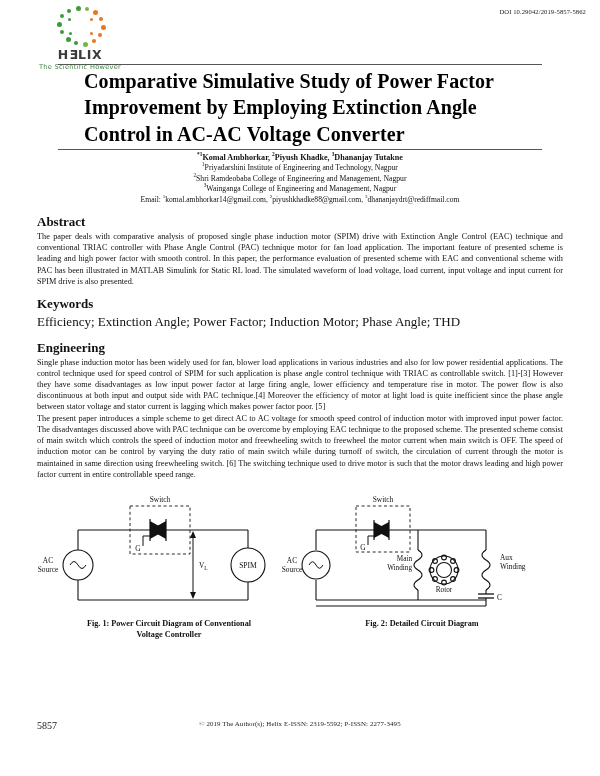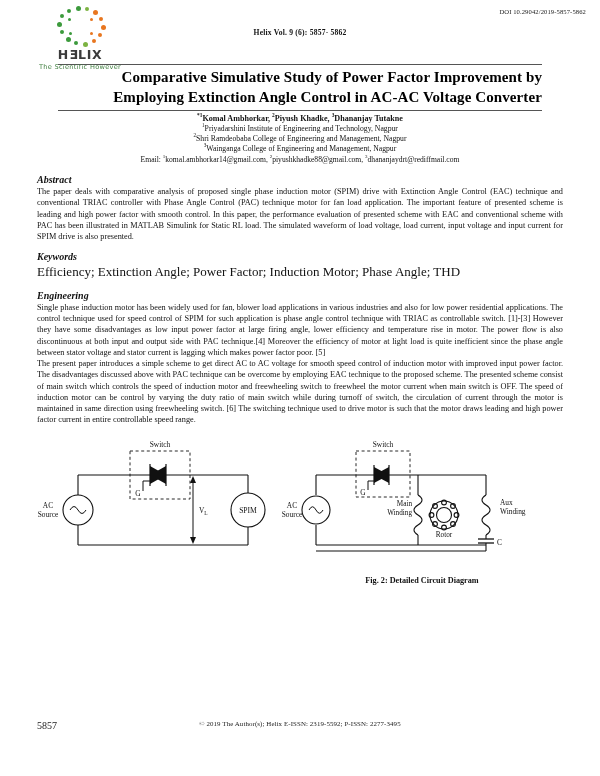--- a/index.html
+++ b/index.html
@@ -89,26 +89,27 @@
   }
 
   
   .title-wrap {
     margin: 6px 58px 0 58px;
     border-top: 1px solid #555;
     border-bottom: 1px solid #555;
     padding: 3px 0 2px 0;
   }
   .title {
-    text-align: right;
-    font-size: 15px;
+    text-align: left;
+    font-size: 20px;
     font-weight: bold;
     line-height: 1.32;
     letter-spacing: 0.1px;
     color: #000;
+    margin-left: 26px;
   }
 
   .authors {
     text-align: center;
     font-size: 8.1px;
     font-weight: bold;
     margin-top: 3px;
     line-height: 1.25;
     color: #111;
   }
@@ -134,26 +135,25 @@
     margin-top: 7px;
     letter-spacing: 0.15px;
     color: #111;
   }
 
   
   .content {
     margin: 0 37px 0 37px;
   }
   .sec-head {
-    font-size: 10px;
+    font-size: 13px;
     font-weight: bold;
     margin-top: 9px;
     margin-bottom: 1px;
     color: #111;
-    font-style: italic;
   }
   .para {
     font-size: 8.25px;
     line-height: 1.36;
     text-align: justify;
     color: #111;
     margin: 0;
   }
   .para.jst { text-align: justify; text-justify: inter-word; }
   .kw {
@@ -174,21 +174,21 @@
   }
   .cap {
     position: absolute;
     font-size: 8.2px;
     font-weight: bold;
     line-height: 1.35;
     text-align: center;
     color: #111;
   }
   .cap1 { left: 74px; width: 190px; top: 0; }
-  .cap2 { left: 322px; width: 200px; top: 0; margin-top: 12px; }
+  .cap2 { left: 322px; width: 200px; top: 0; }
 
   
   .footer {
     position: absolute;
     left: 0;
     right: 0;
     bottom: 44px;
     height: 12px;
   }
   .pageno {
@@ -240,21 +240,20 @@
         <span style="left:14px; top:12px; width:3px;  height:3px;  background:#3c9a3c;"></span>
         <span style="left:36px; top:12px; width:3px;  height:3px;  background:#e8761f;"></span>
         <span style="left:36px; top:26px; width:3px;  height:3px;  background:#e8761f;"></span>
         <span style="left:15px; top:26px; width:3px;  height:3px;  background:#3c9a3c;"></span>
       </div>
       <div class="logo-word"><span>H</span><span class="e-flip">E</span><span>LIX</span></div>
       <div class="logo-tag">The Scientific However</div>
     </div>
 
     <div class="doi">DOI 10.29042/2019-5857-5862</div>
-    <div class="running-head">Helix Vol. 9 (6): 5857- 5862</div>
   </div>
 
   <div class="title-wrap">
     <div class="title">Comparative Simulative Study of Power Factor Improvement by Employing Extinction Angle Control in AC-AC Voltage Converter</div>
   </div>
 
   <div class="authors">
     <sup>*1</sup>Komal Ambhorkar, <sup>2</sup>Piyush Khadke, <sup>3</sup>Dhananjay Tutakne
   </div>
   <div class="affil"><sup>1</sup>Priyadarshini Institute of Engineering and Technology, Nagpur</div>
@@ -366,20 +365,21 @@
       <text x="292" y="84" font-size="7.4" text-anchor="middle">Source</text>
       <text x="412" y="73" font-size="7.2" text-anchor="end">Main</text>
       <text x="412" y="82" font-size="7.2" text-anchor="end">Winding</text>
       <text x="444" y="104" font-size="7.2" text-anchor="middle">Rotor</text>
       <text x="500" y="72" font-size="7.4">Aux</text>
       <text x="500" y="81" font-size="7.4">Winding</text>
       <text x="497" y="112" font-size="7.4">C</text>
     </svg>
 
     <div class="fig-captions">
+      <div class="cap cap1">Fig. 1: Power Circuit Diagram of Conventional Voltage Controller</div>
       <div class="cap cap2">Fig. 2: Detailed Circuit Diagram</div>
     </div>
   </div>
 
   <div class="footer">
     <div class="pageno">5857</div>
     <div class="copyright">© 2019 The Author(s); Helix E-ISSN: 2319-5592; P-ISSN: 2277-3495</div>
   </div>
 
 </div>

